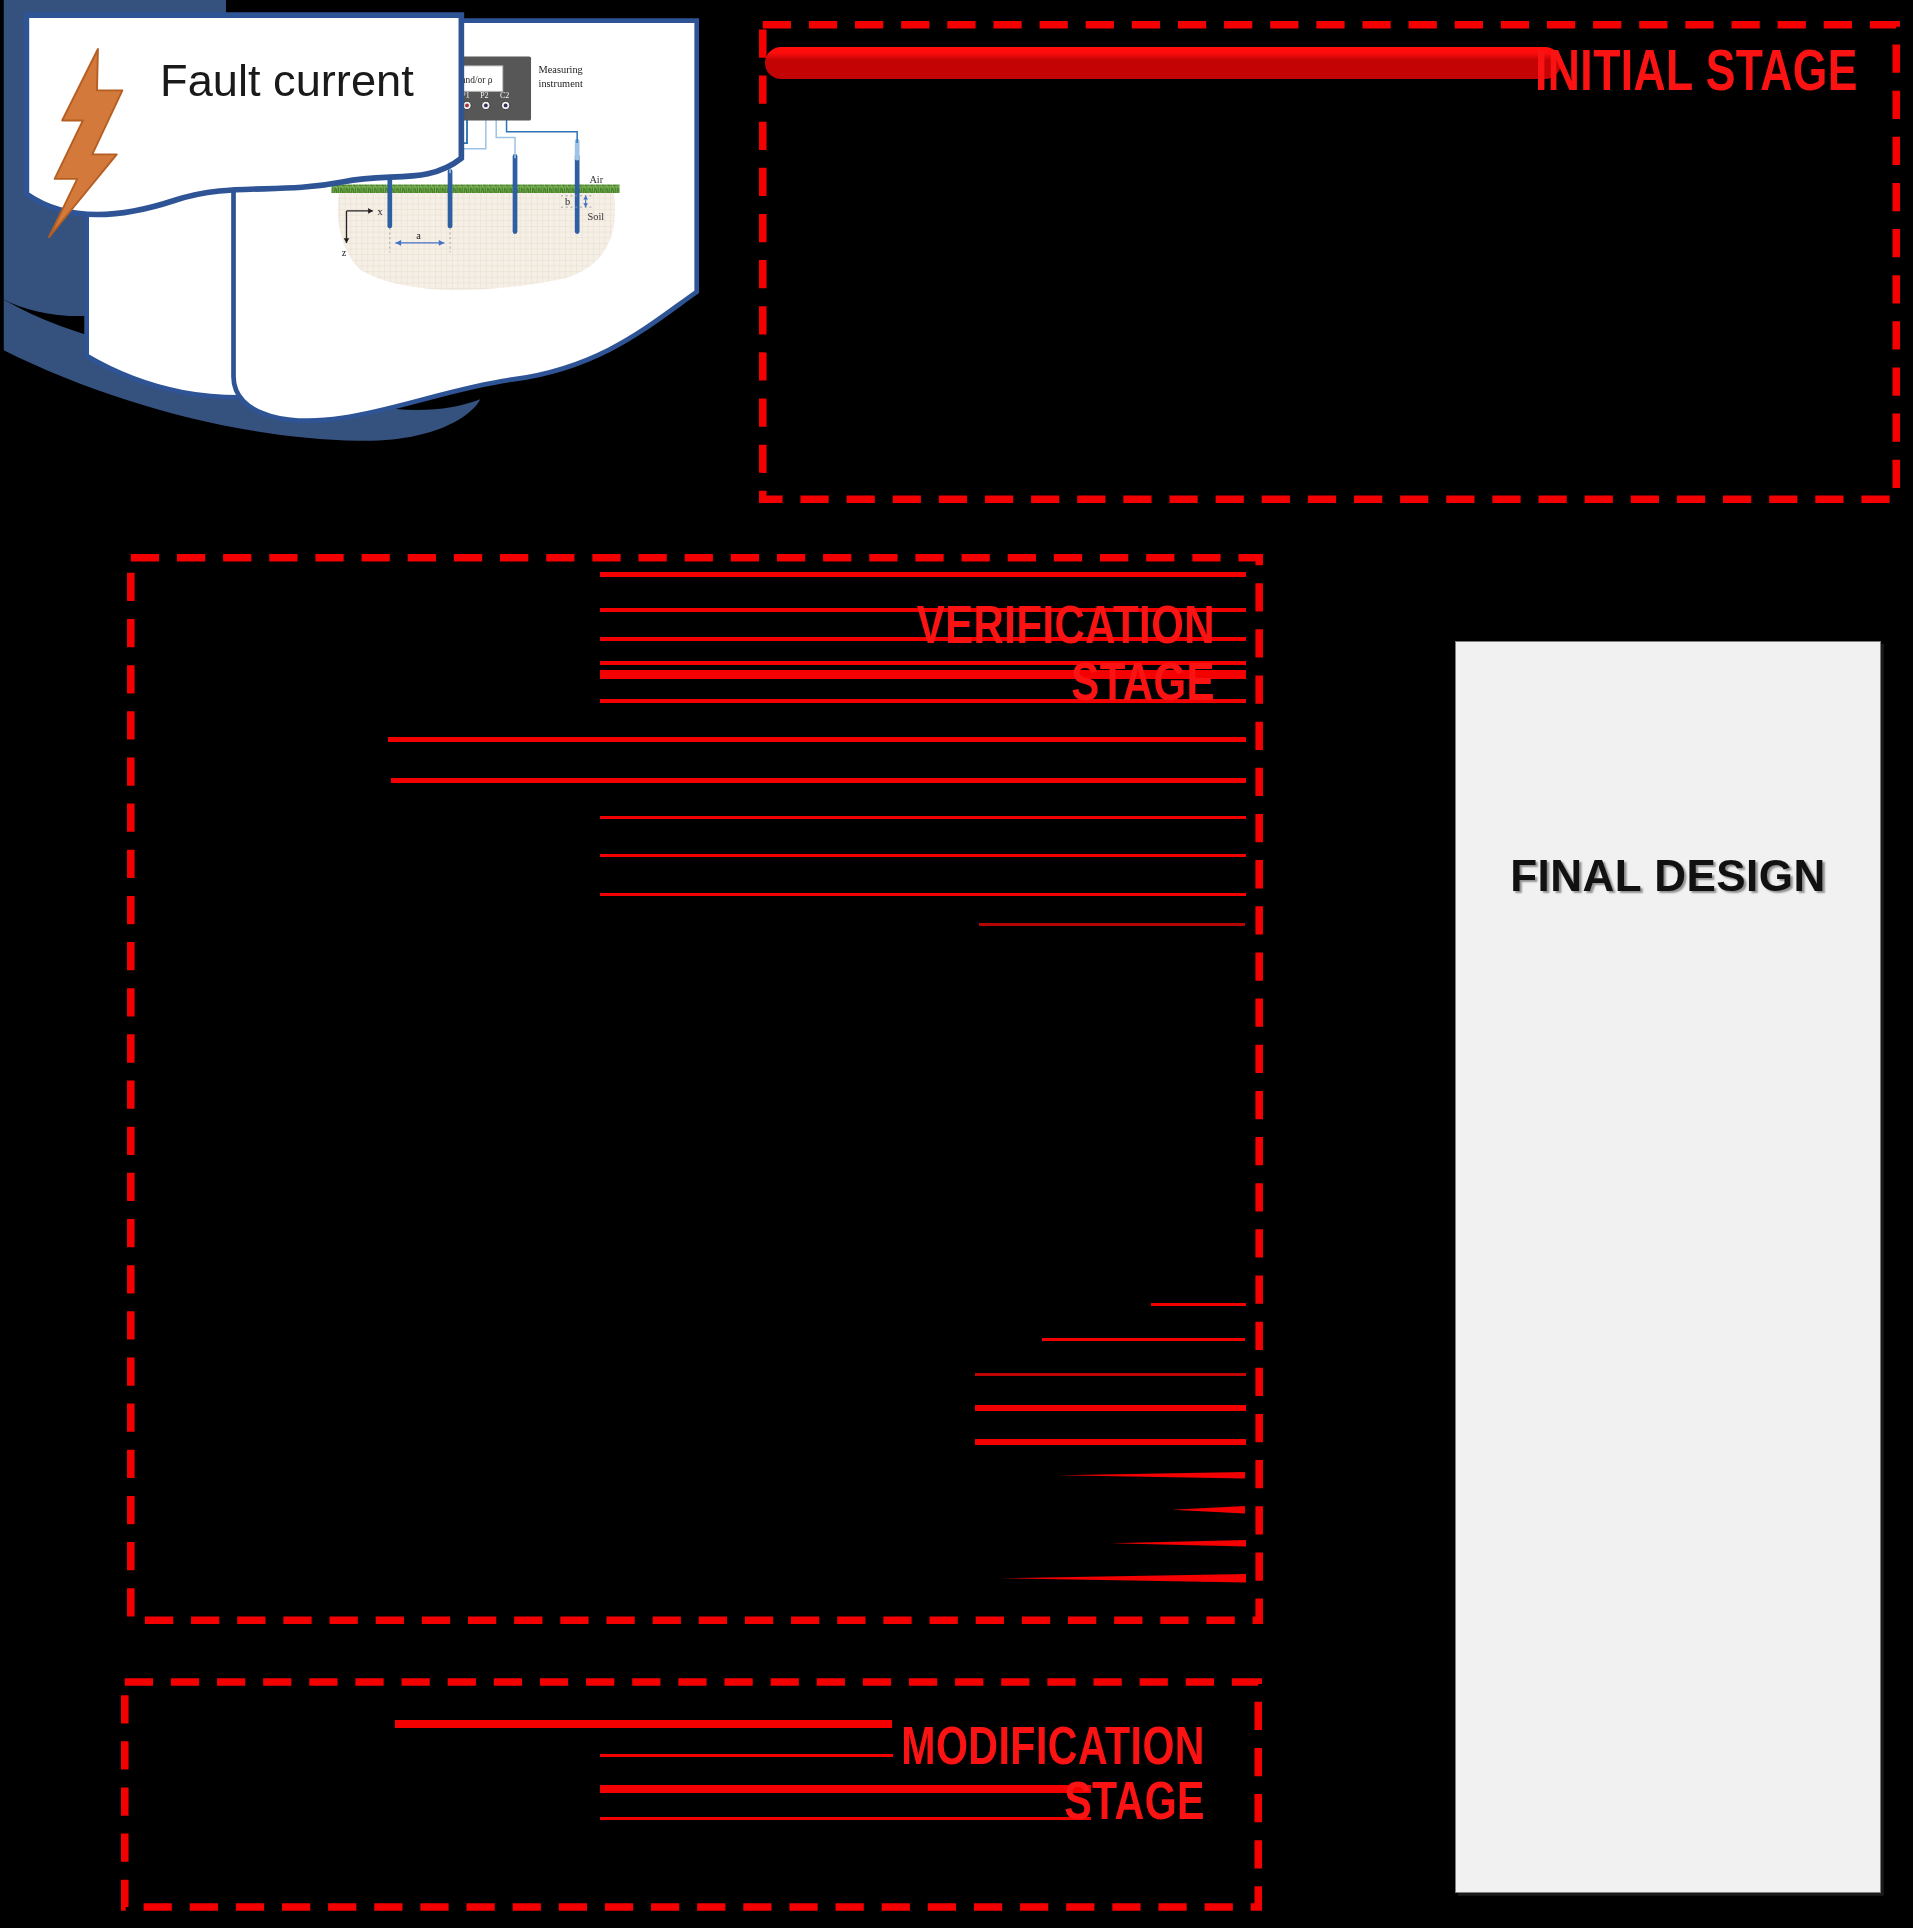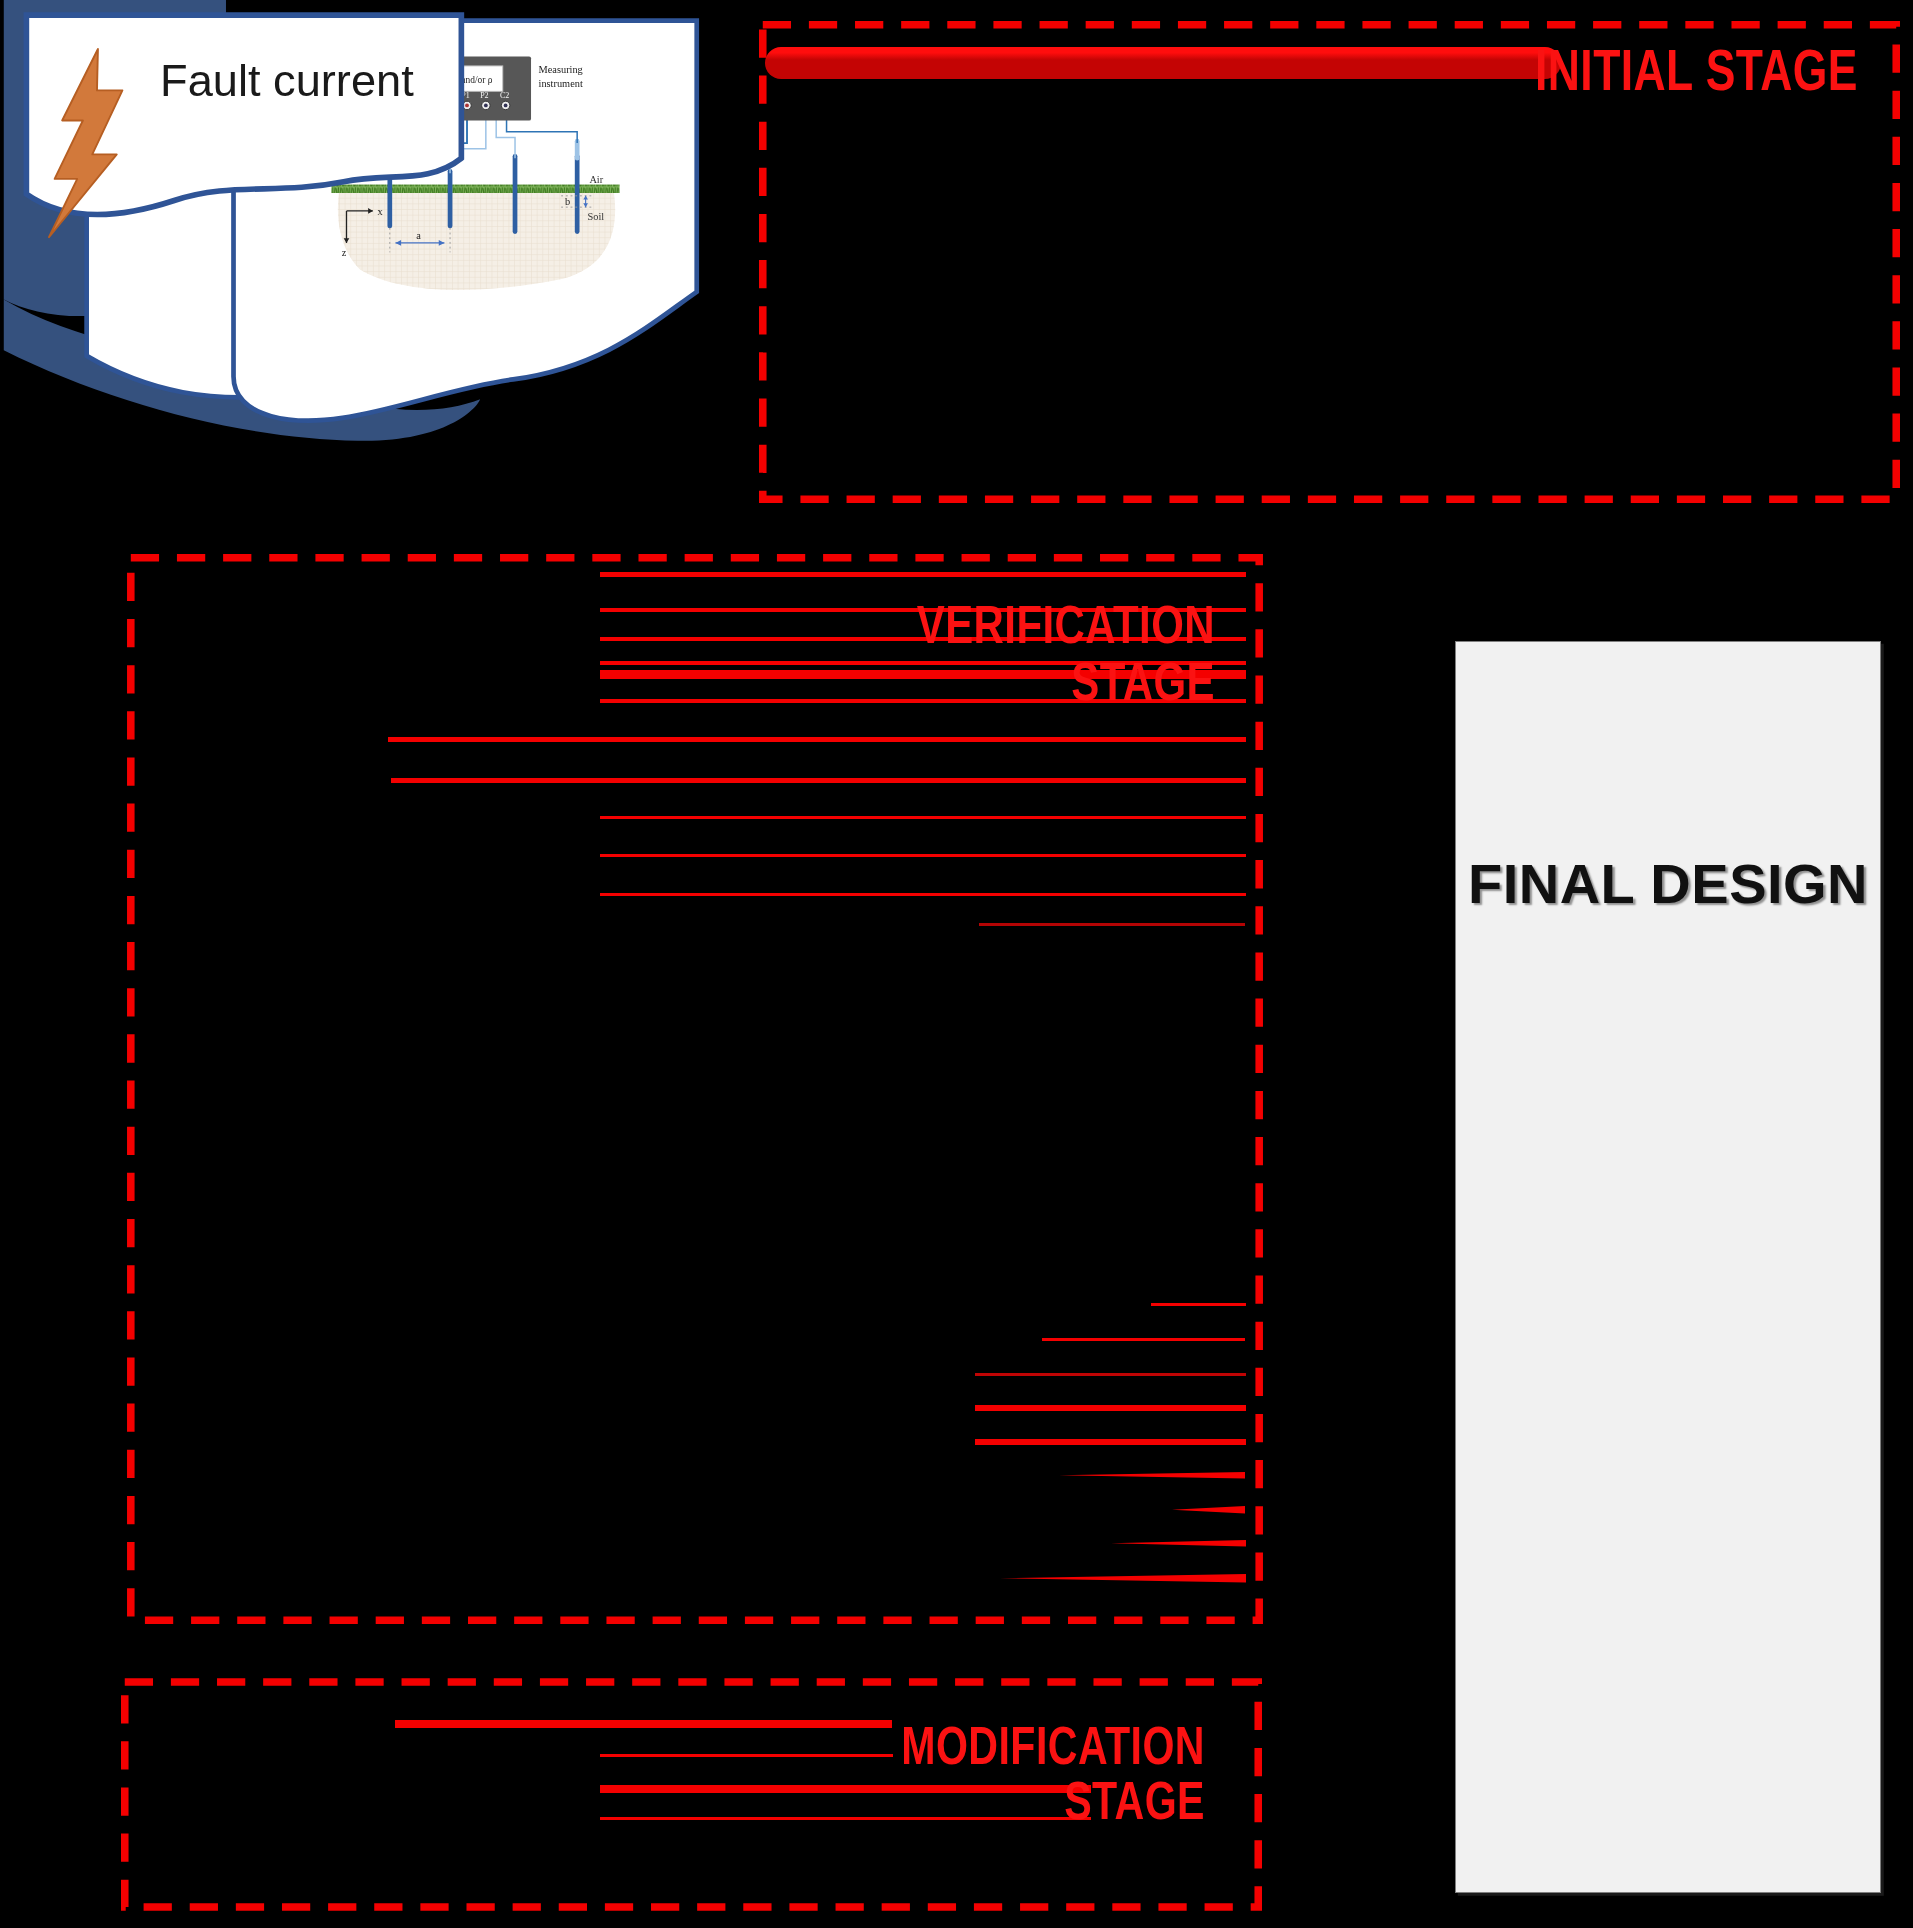--- a/index.html
+++ b/index.html
@@ -16,21 +16,21 @@
     background:linear-gradient(#ff0d0d 0 18%,#c40404 40% 100%);}
   
   .stage-label{position:absolute;color:#fb1212;font-weight:700;line-height:1.04;
     letter-spacing:0.5px;transform:scale(.84,1.08);}
   .lbl-initial{left:1535px;top:40px;font-size:53px;transform-origin:0 0;white-space:nowrap;}
   .lbl-verif{left:810px;top:597px;width:405px;text-align:right;font-size:50px;transform-origin:100% 0;}
   .lbl-mod{left:800px;top:1719px;width:405px;text-align:right;font-size:49px;transform-origin:100% 0;}
   
   .final-box{position:absolute;left:1455px;top:641px;width:426px;height:1252px;
     background:#f1f1f1;border:1.9px solid #7f7f7f;box-shadow:2.8px 2.8px 0 #1a1a1a;box-sizing:border-box;}
-  .final-box .cap{display:block;margin-top:209px;text-align:center;font-size:56px;font-weight:700;
+  .final-box .cap{display:block;margin-top:209px;text-align:center;font-size:44px;font-weight:700;
     color:#111;text-shadow:2.4px 2.4px 1.9px rgba(0,0,0,.4);letter-spacing:0.5px;}
   
   .docs{position:absolute;left:0;top:0;}
   text{font-family:"Liberation Serif",serif;}
   .fault-text{font-family:"Liberation Sans",sans-serif;}
 </style>
 </head>
 <body>
 
 <div class="stage-canvas">

